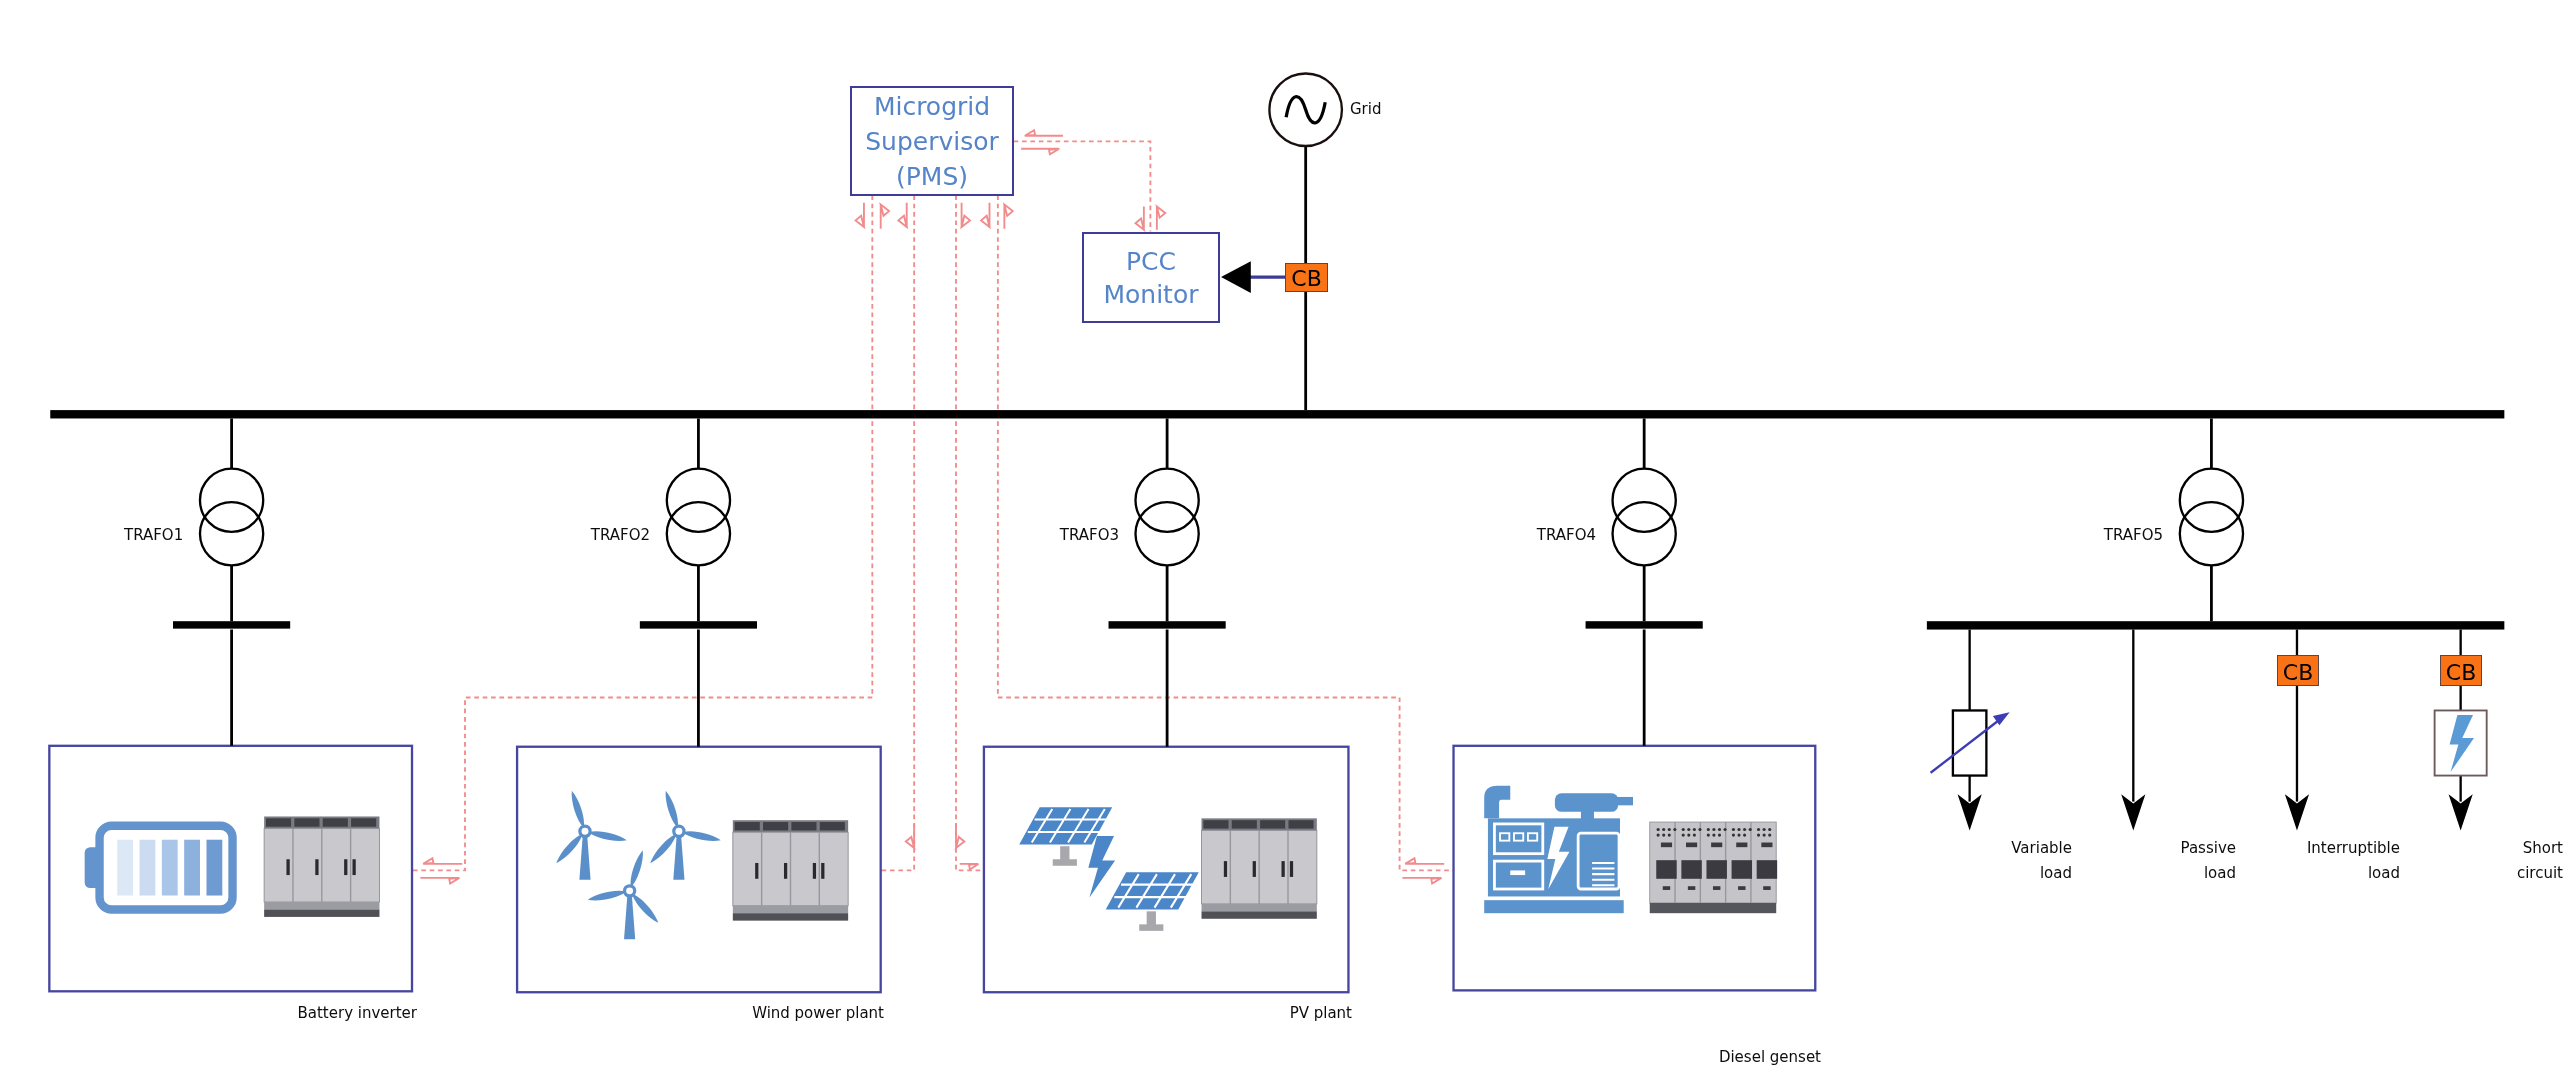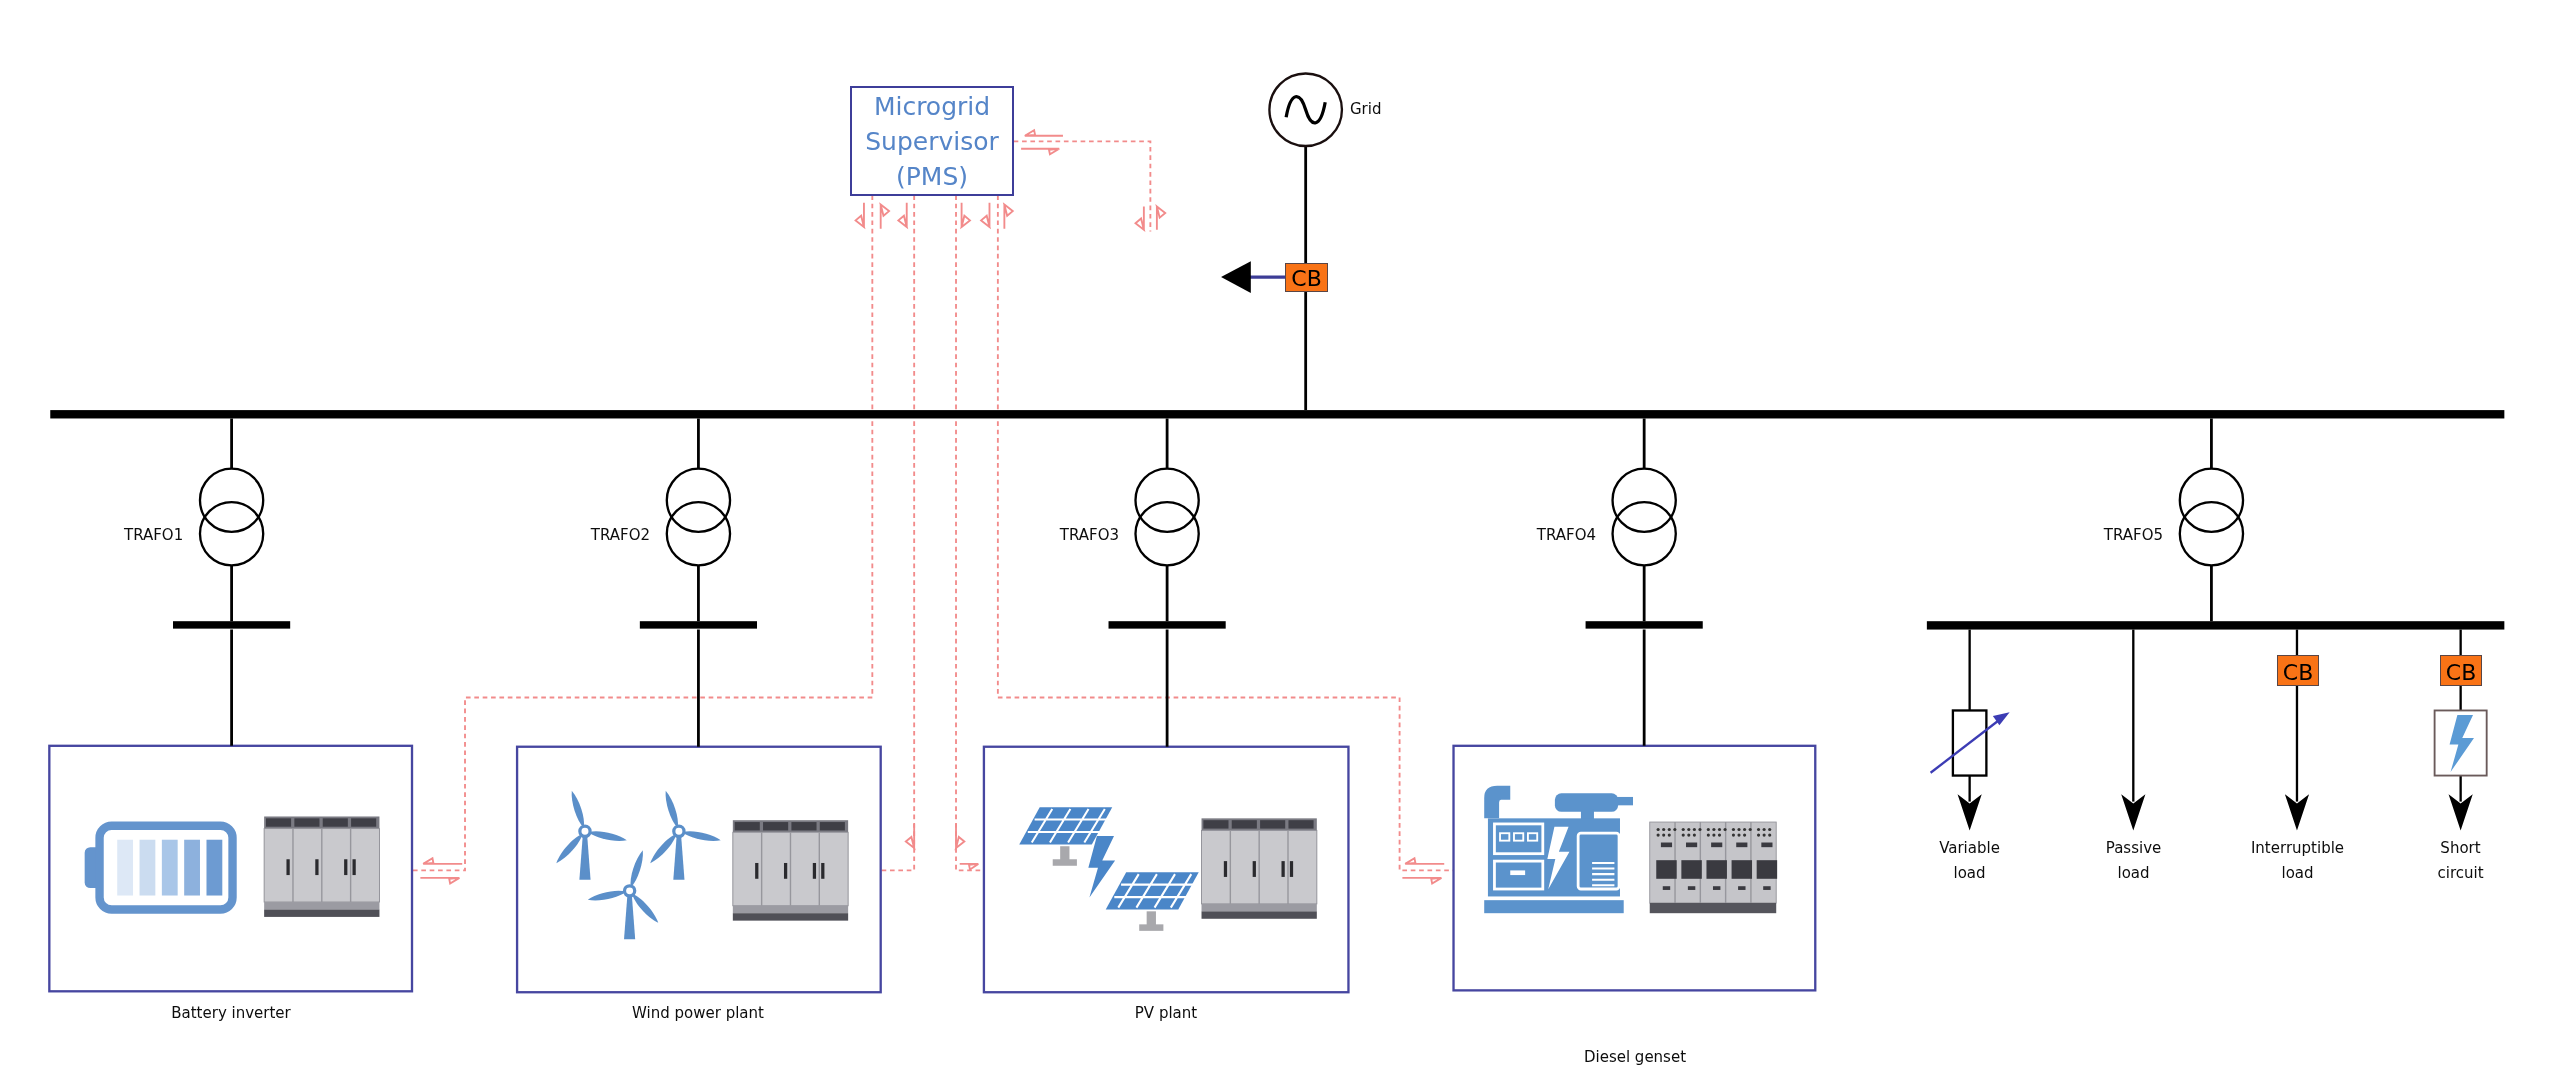--- a/index.html
+++ b/index.html
@@ -1,21 +1,21 @@
 <!DOCTYPE html>
 <html style="font-size:15px"><head>
 <meta charset="utf-8">
 <style>
   html,body{margin:0;padding:0;background:#fff;}
   .canvas{position:relative;width:2576px;height:1075px;background:#fff;
           font-family:"DejaVu Sans","Liberation Sans",sans-serif;overflow:hidden;}
   svg.layer{position:absolute;left:0;top:0;}
   .lbl{position:absolute;color:#0d0d0d;font-size:15px;line-height:25px;}
   .preline{white-space:pre-line;}
-  .center{text-align:center;}
+  .center{text-align:right;}
   .right{text-align:right;}
   .ctrl-box{position:absolute;border:2.8px solid #3d3d99;background:#fff;
             display:flex;align-items:center;justify-content:center;
             color:#5585c8;font-size:25px;line-height:35px;text-align:center;
             box-sizing:border-box;}
   .cb-box{position:absolute;border:1.9px solid #5a4646;background:#f97316;
           display:flex;align-items:flex-end;justify-content:center;
           color:#000;font-size:22px;box-sizing:border-box;}
 </style>
 </head>
@@ -305,20 +305,24 @@
     </g>
   </g>
 </svg>
 
 <div class="ctrl-box" style="left:850px;top:86px;width:164px;height:110px;">
   <span class="preline">Microgrid
 Supervisor
 (PMS)</span>
 </div>
 
+<div class="ctrl-box" style="left:1082px;top:232px;width:138px;height:91px;line-height:33px;">
+  <span class="preline">PCC
+Monitor</span>
+</div>
 
 <div class="cb-box" style="left:1285px;top:263px;width:43px;height:29px;">
   <span>CB</span>
 </div>
 <div class="cb-box" style="left:2277px;top:655px;width:42px;height:31px;">
   <span>CB</span>
 </div>
 <div class="cb-box" style="left:2440px;top:655px;width:42px;height:31px;">
   <span>CB</span>
 </div>

